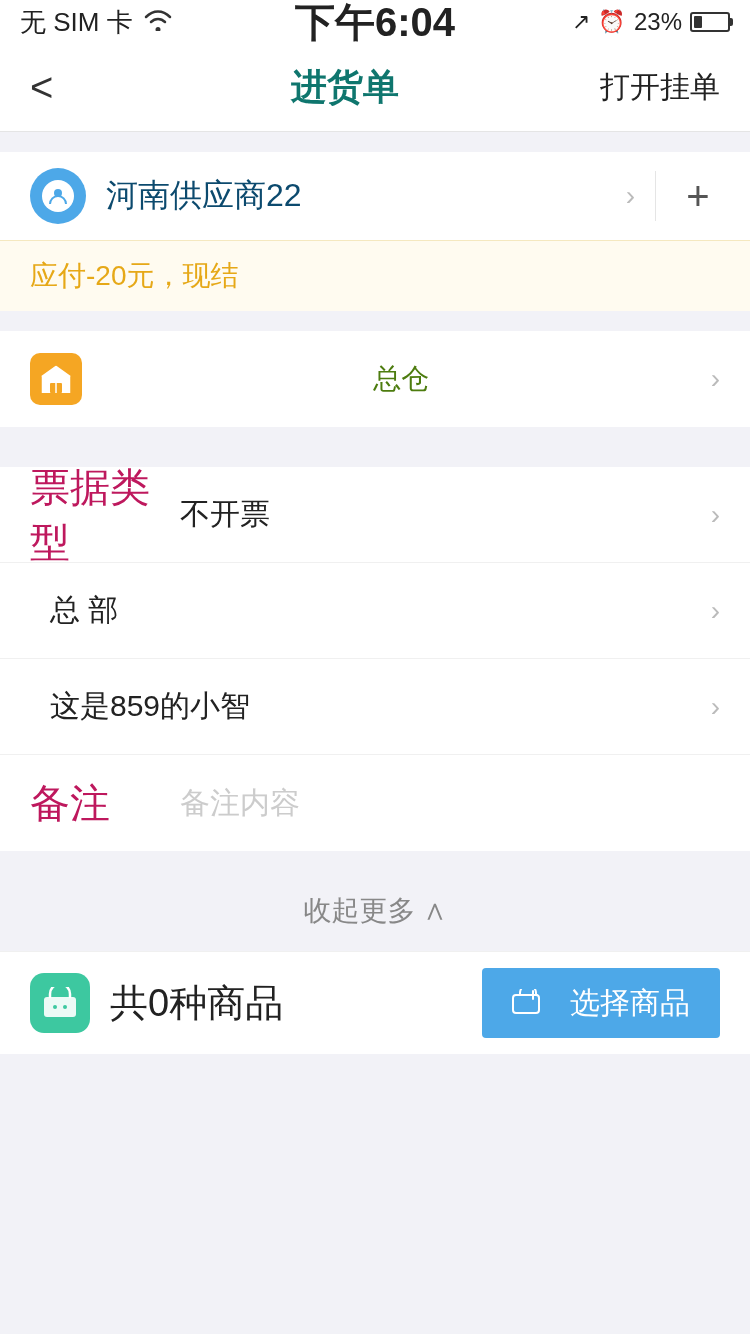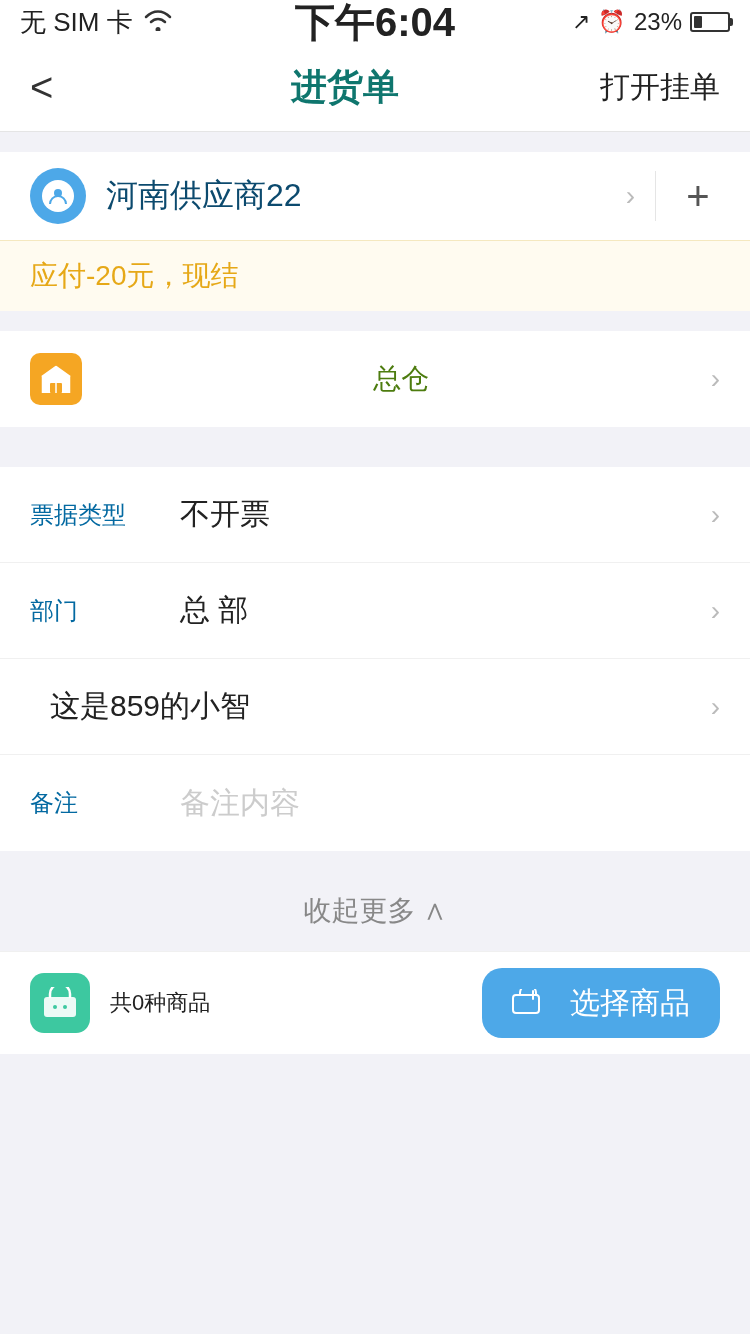--- a/index.html
+++ b/index.html
@@ -148,22 +148,22 @@
       align-items: center;
       padding: 0 30px;
       height: 96px;
       border-bottom: 1px solid #f0f0f0;
       position: relative;
     }
     .form-row:last-child {
       border-bottom: none;
     }
     .form-label {
-      font-size: 24px;
-      color: #0369a1;
+      font-size: 40px;
+      color: #be185d;
       width: 130px;
       flex-shrink: 0;
     }
     .form-value {
       flex: 1;
       font-size: 30px;
       color: #222;
       padding-left: 20px;
     }
     .form-value.placeholder {
@@ -224,28 +224,28 @@
     .product-icon {
       width: 60px; height: 60px;
       background: #3dc8a0;
       border-radius: 14px;
       display: flex; align-items: center; justify-content: center;
       margin-right: 20px;
       flex-shrink: 0;
     }
     .product-count {
       flex: 1;
-      font-size: 22px;
+      font-size: 38px;
       color: #222;
     }
     .select-btn {
       background: #4da8e8;
       color: #fff;
       border: none;
-      border-radius: 20px;
+      border-radius: 4px;
       height: 70px;
       padding: 0 30px;
       font-size: 30px;
       display: flex;
       align-items: center;
       gap: 26px;
       cursor: pointer;
     }
   </style>
 </head>
@@ -323,21 +323,20 @@
 
 <div class="form-section">
 
   <div class="form-row">
     <span class="form-label">票据类型</span>
     <span class="form-value">不开票</span>
     <span class="form-chevron">›</span>
   </div>
 
   <div class="form-row">
-    <span class="form-label">部门</span>
     <span class="form-value">总 部</span>
     <span class="form-chevron">›</span>
   </div>
 
   <div class="form-row">
     <span class="form-value">这是859的小智</span>
     <span class="form-chevron">›</span>
   </div>
 
   <div class="form-row">

